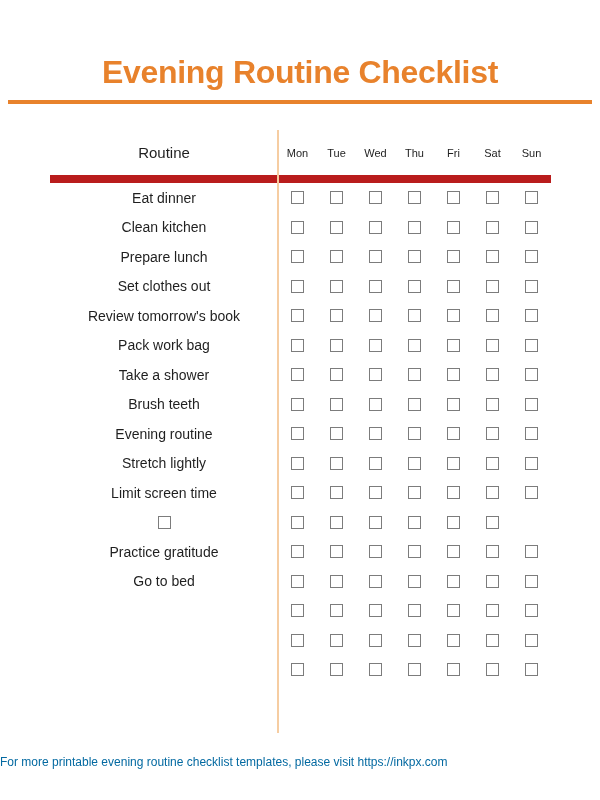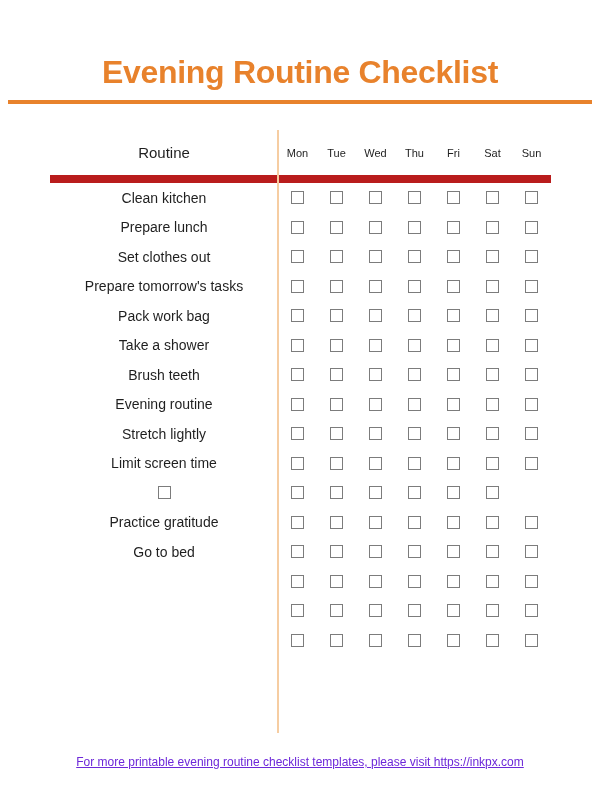--- a/index.html
+++ b/index.html
@@ -69,24 +69,22 @@
     width: 13px; height: 13px;
     margin: 0 auto;
     box-sizing: border-box;
     border: 1.5px solid #7c7c7c;
     background: #ffffff;
   }
 
   .footer {
     position: absolute;
     top: 755px; left: 0; right: 0;
-    text-align: center;
     font-size: 12px;
-    color: #6d28d9;
-    text-decoration: underline;
+    color: #0369a1;
   }
 </style>
 </head>
 <body>
 
 <div class="page">
 
   <h1 class="title">Evening Routine Checklist</h1>
 
   <div class="divider"></div>
@@ -101,20 +99,44 @@
         <div class="cell day">Tue</div>
         <div class="cell day">Wed</div>
         <div class="cell day">Thu</div>
         <div class="cell day">Fri</div>
         <div class="cell day">Sat</div>
         <div class="cell day">Sun</div>
       </div>
 
     <div class="tbody">
 
+    <div class="row">
+          <div class="task-label">Eat dinner</div>
+          <div class="cell">
+            <span class="cb"></span>
+          </div>
+          <div class="cell">
+            <span class="cb"></span>
+          </div>
+          <div class="cell">
+            <span class="cb"></span>
+          </div>
+          <div class="cell">
+            <span class="cb"></span>
+          </div>
+          <div class="cell">
+            <span class="cb"></span>
+          </div>
+          <div class="cell">
+            <span class="cb"></span>
+          </div>
+          <div class="cell">
+            <span class="cb"></span>
+          </div>
+        </div>
         <div class="row">
           <div class="task-label">Clean kitchen</div>
           <div class="cell">
             <span class="cb"></span>
           </div>
           <div class="cell">
             <span class="cb"></span>
           </div>
           <div class="cell">
             <span class="cb"></span>
@@ -174,21 +196,21 @@
             <span class="cb"></span>
           </div>
           <div class="cell">
             <span class="cb"></span>
           </div>
           <div class="cell">
             <span class="cb"></span>
           </div>
         </div>
         <div class="row">
-          <div class="task-label">Prepare tomorrow's tasks</div>
+          <div class="task-label">Review tomorrow's book</div>
           <div class="cell">
             <span class="cb"></span>
           </div>
           <div class="cell">
             <span class="cb"></span>
           </div>
           <div class="cell">
             <span class="cb"></span>
           </div>
           <div class="cell">

